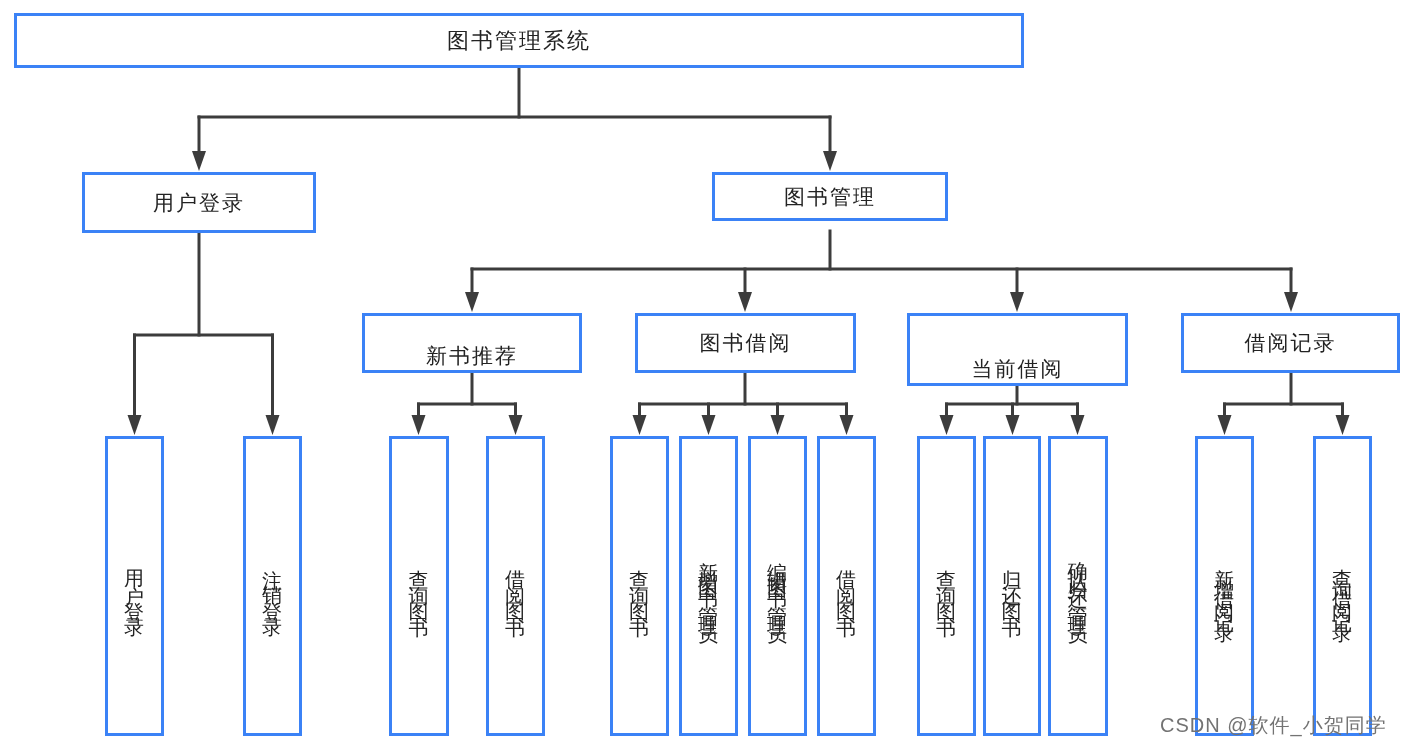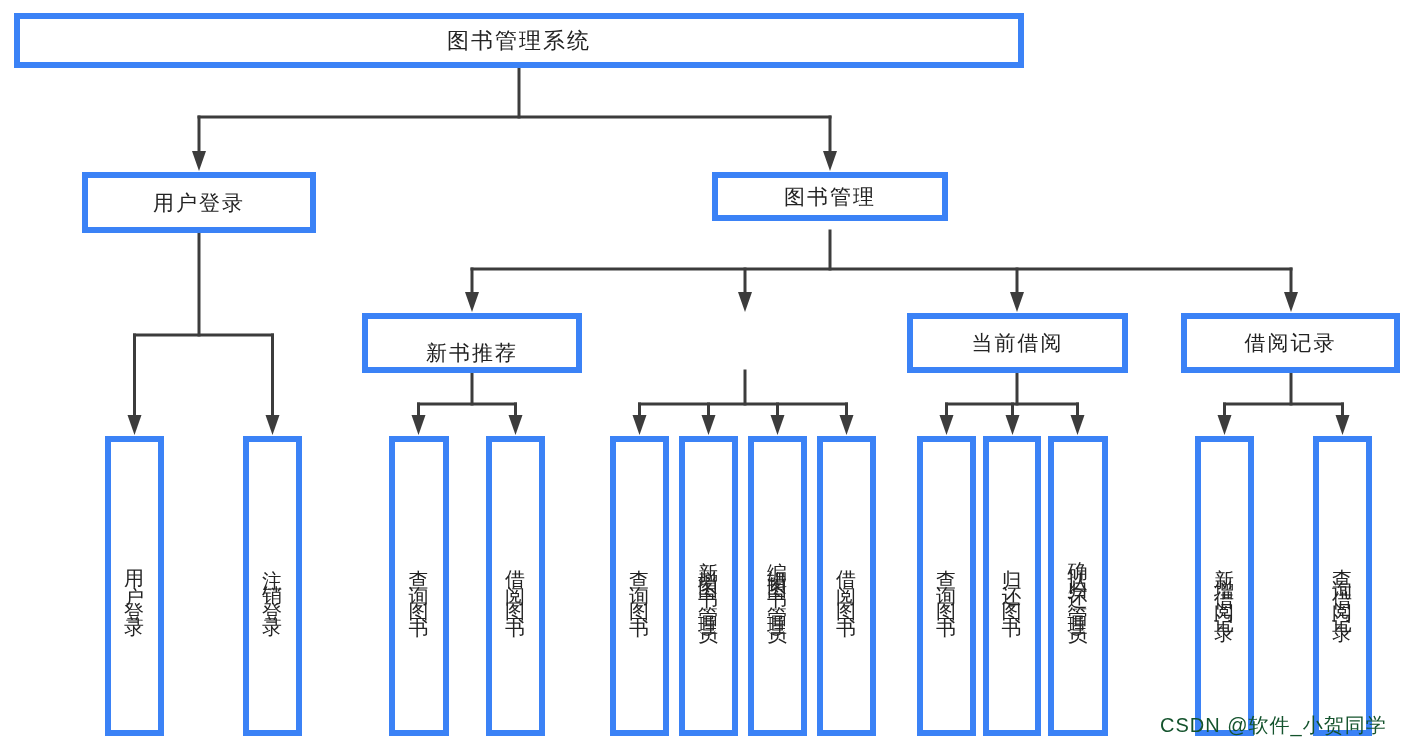--- a/index.html
+++ b/index.html
@@ -16,21 +16,21 @@
     position: absolute;
     left: 0; top: 0;
     width: 1405px; height: 747px;
     z-index: 0;
   }
   .wires path { stroke: #3c3c3c; stroke-width: 3; fill: none; stroke-linecap: square; }
   .wires polygon { fill: #3c3c3c; stroke: none; }
   .node {
     position: absolute;
     box-sizing: border-box;
-    border: 6px solid #3b82f6;
+    border: 3px solid #3b82f6;
     background: #ffffff;
     display: flex;
     align-items: center;
     justify-content: center;
     z-index: 1;
   }
   .h-label {
     font-size: 21px;
     letter-spacing: 2px;
     white-space: nowrap;
@@ -46,21 +46,21 @@
   .ls-16 { letter-spacing: 16px; }
   .ls-11 { letter-spacing: 11px; }
   .ls-9  { letter-spacing: 9px; }
   .watermark {
     position: absolute;
     left: 1160px;
     top: 712px;
     z-index: 2;
     font-size: 20px;
     letter-spacing: 1px;
-    color: #14532d;
+    color: #737373;
     white-space: nowrap;
   }
 </style>
 </head>
 <body>
 
 <div class="canvas">
 
   <svg class="wires" viewBox="0 0 1405 747" xmlns="http://www.w3.org/2000/svg">
 
@@ -145,21 +145,24 @@
   <div class="node" style="left:82px; top:172px; width:234px; height:61px;">
     <span class="h-label">用户登录</span>
   </div>
   <div class="node" style="left:712px; top:172px; width:236px; height:49px;">
     <span class="h-label">图书管理</span>
   </div>
 
   <div class="node" style="left:362px; top:313px; width:220px; height:60px;align-items:flex-end;">
     <span class="h-label">新书推荐</span>
   </div>
-  <div class="node" style="left:907px; top:313px; width:221px; height:60px;">
+  <div class="node" style="left:635px; top:313px; width:221px; height:60px;">
+    <span class="h-label">图书借阅</span>
+  </div>
+  <div class="node" style="left:907px; top:313px; width:221px; height:73px;align-items:flex-end;">
     <span class="h-label">当前借阅</span>
   </div>
   <div class="node" style="left:1181px; top:313px; width:219px; height:60px;">
     <span class="h-label">借阅记录</span>
   </div>
 
   <div class="node" style="left:105px; top:436px; width:59px; height:300px;">
     <span class="v-label ls-16">用户登录</span>
   </div>
   <div class="node" style="left:243px; top:436px; width:59px; height:300px;">

